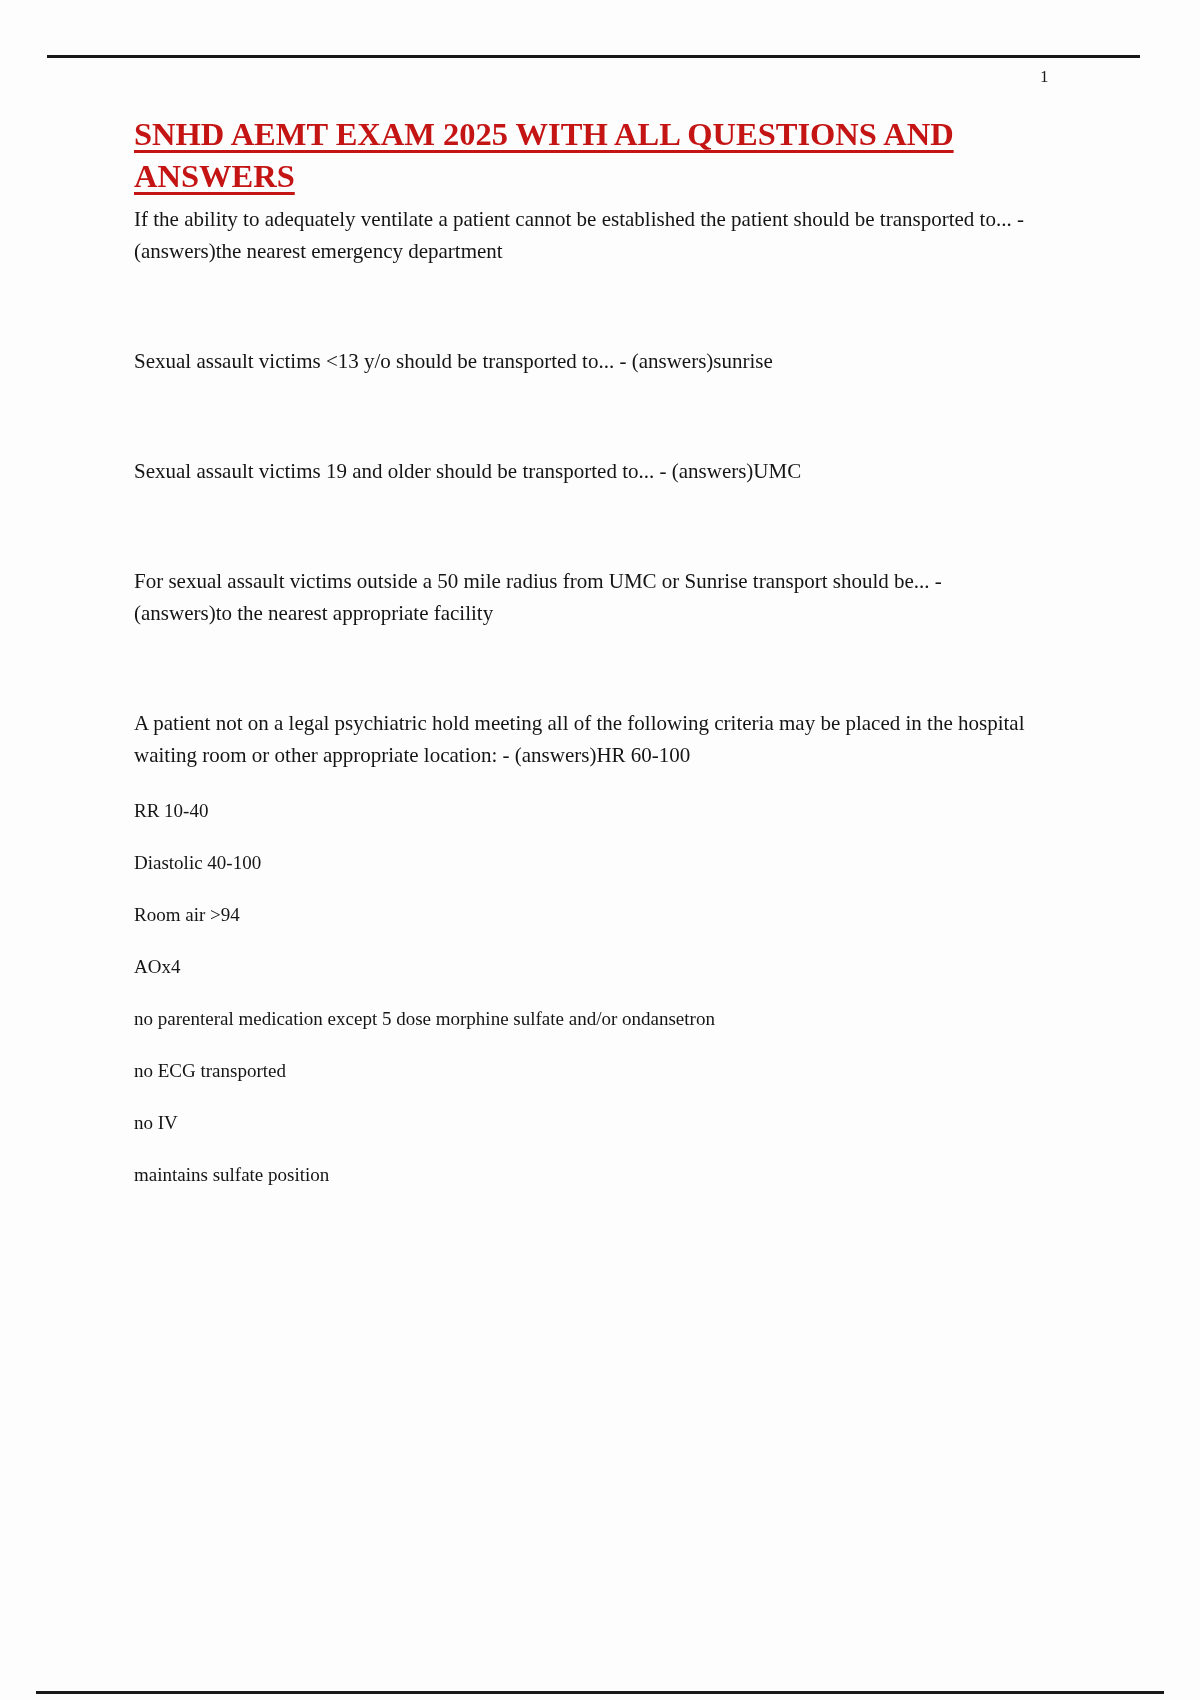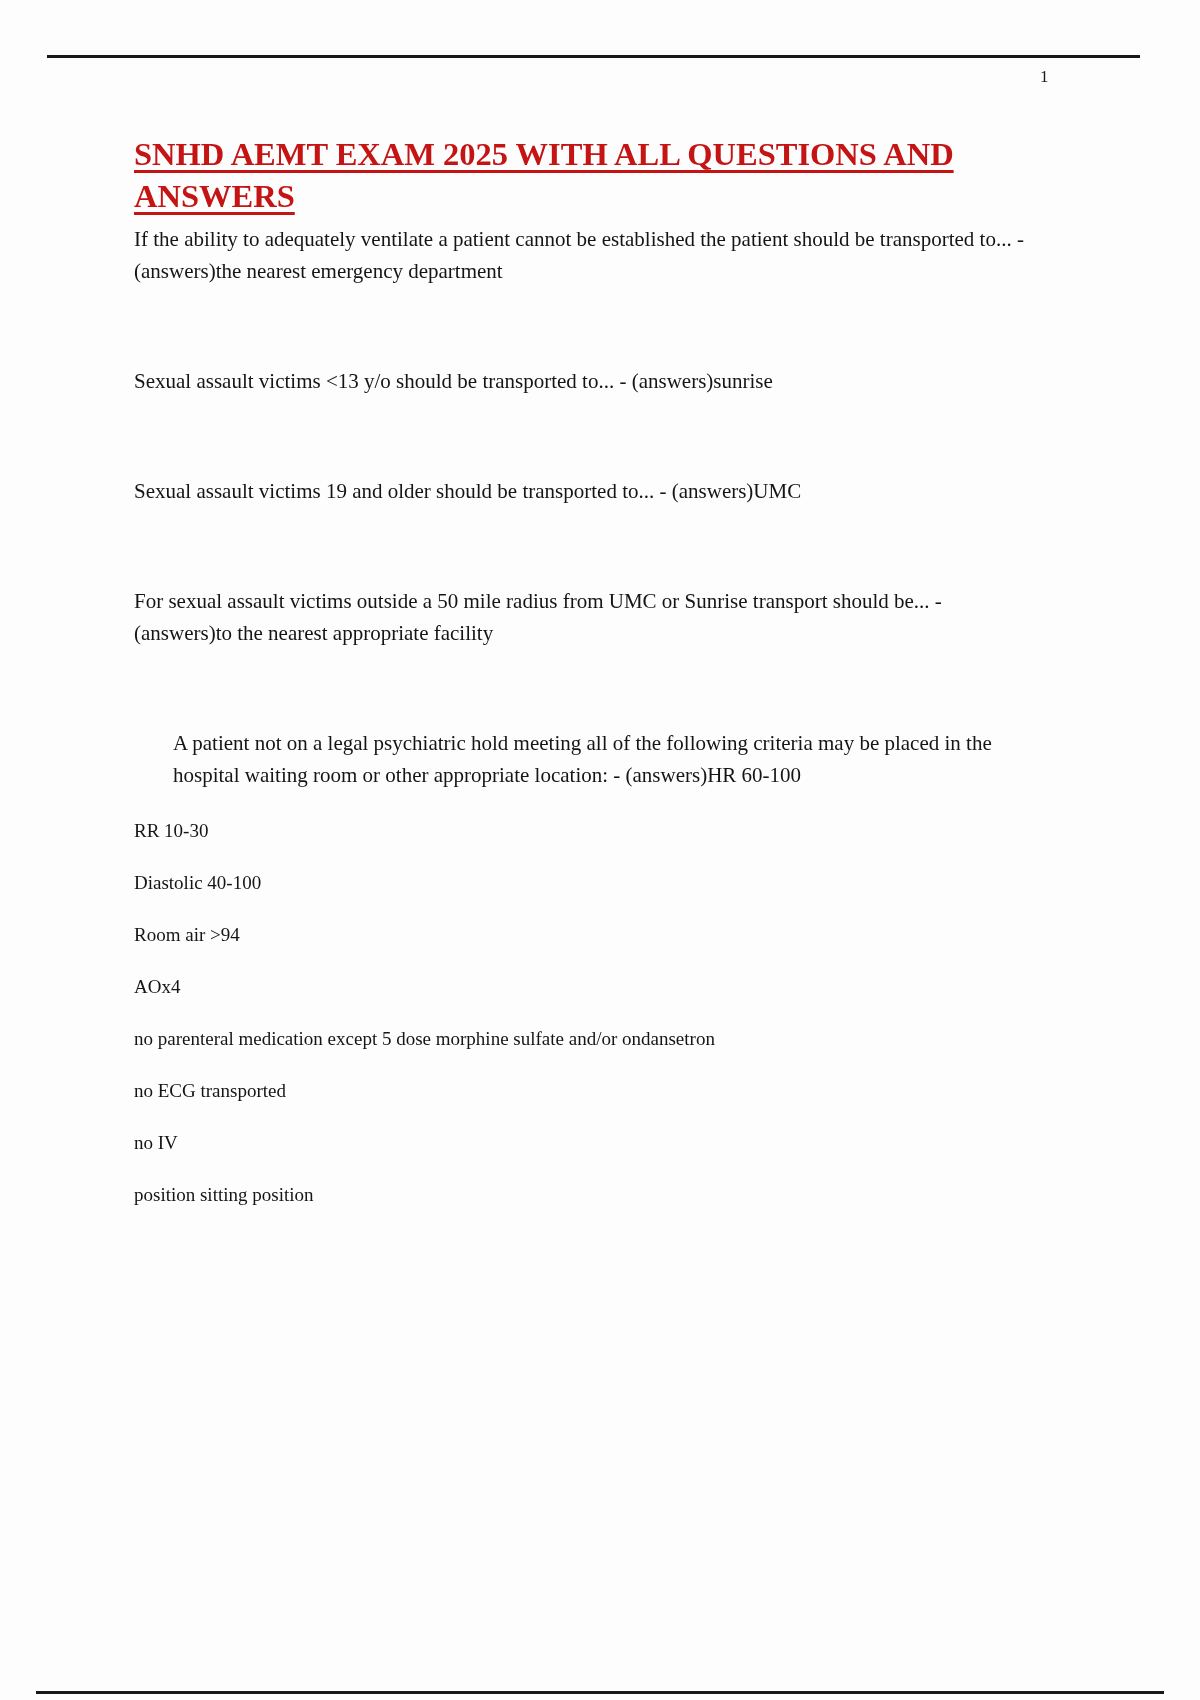--- a/index.html
+++ b/index.html
@@ -36,41 +36,40 @@
     position: absolute;
     top: 66px;
     left: 1040px;
     font-size: 17px;
     line-height: 22px;
     color: #1a1a1a;
   }
   .content {
     position: absolute;
     left: 134px;
-    top: 133px;
+    top: 113px;
     width: 892px;
   }
   .doc-title {
     margin: 0 0 6px 0;
     font-size: 32.5px;
     line-height: 42px;
     font-weight: bold;
     color: #c41414;
     text-decoration: underline;
     text-decoration-thickness: 3px;
     text-underline-offset: 5px;
   }
   .qa {
     margin: 0 0 78px 0;
     font-size: 21px;
     line-height: 32px;
   }
   .qa.qa-last {
     margin-bottom: 24px;
-    margin-left: 39px;
   }
   .item {
     margin: 0 0 20px 0;
     font-size: 19px;
     line-height: 32px;
   }
 </style>
 </head>
 <body>
 
@@ -83,26 +82,26 @@
   <div class="content">
 
     <h1 class="doc-title">SNHD AEMT EXAM 2025 WITH ALL QUESTIONS AND ANSWERS</h1>
 
     <p class="qa">If the ability to adequately ventilate a patient cannot be established the patient should be transported to... -  (answers)the nearest emergency department</p>
     <p class="qa">Sexual assault victims &lt;13 y/o should be transported to... -  (answers)sunrise</p>
     <p class="qa">Sexual assault victims 19 and older should be transported to... -  (answers)UMC</p>
     <p class="qa">For sexual assault victims outside a 50 mile radius from UMC or Sunrise transport should be... - (answers)to the nearest appropriate facility</p>
     <p class="qa qa-last">A patient not on a legal psychiatric hold meeting all of the following criteria may be placed in the hospital waiting room or other appropriate location: -  (answers)HR 60-100</p>
 
-    <p class="item">RR 10-30</p>
+    <p class="item">RR 10-40</p>
     <p class="item">Diastolic 40-100</p>
     <p class="item">Room air &gt;94</p>
     <p class="item">AOx4</p>
     <p class="item">no parenteral medication except 5 dose morphine sulfate and/or ondansetron</p>
     <p class="item">no ECG transported</p>
     <p class="item">no IV</p>
-    <p class="item">position sitting position</p>
+    <p class="item">maintains sulfate position</p>
 
   </div>
 
   <div class="rule-bottom"></div>
 
 </div>
 
 </body></html>

